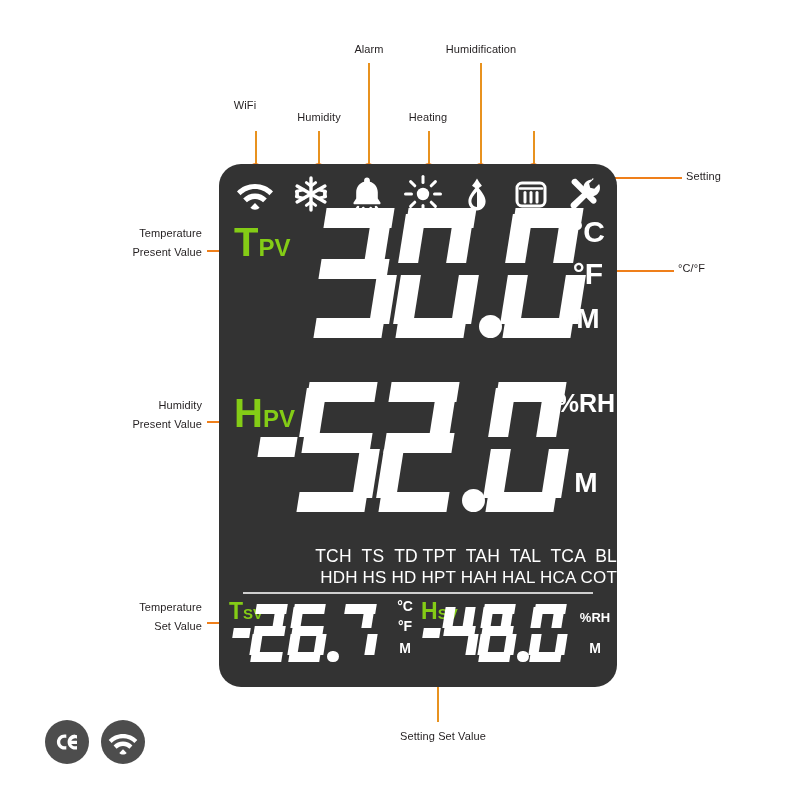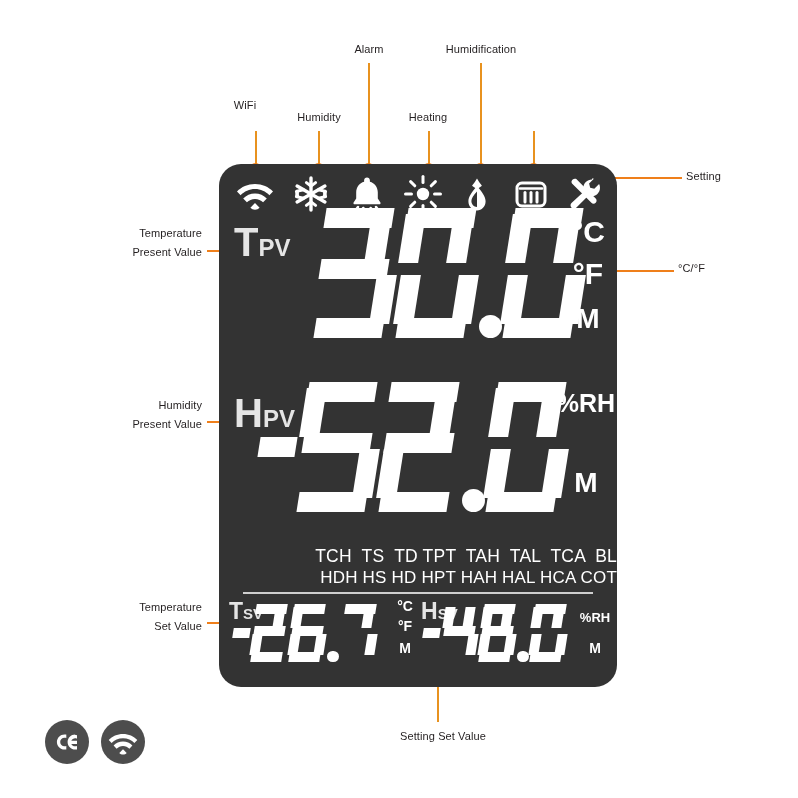--- a/index.html
+++ b/index.html
@@ -37,21 +37,21 @@
   }
 
   
   #iconrow{position:absolute;left:0;top:8px;width:398px;height:48px;}
   .ico{position:absolute;top:0;width:44px;height:44px;}
   .ico svg{display:block;width:44px;height:44px;}
 
   
   .seg-row{position:absolute;}
   .tag{
-    position:absolute;color:#e5e5e5;font-weight:700;
+    position:absolute;color:#84cc16;font-weight:700;
     font-family:"Liberation Sans", sans-serif;
   }
   .tag .big{font-size:40px;}
   .tag .sub{font-size:24px;}
 
   .units{position:absolute;color:#ffffff;font-weight:700;text-align:center;}
 
   
   .digit{position:relative;display:inline-block;vertical-align:top;}
   .sg{position:absolute;background:#ffffff;}

